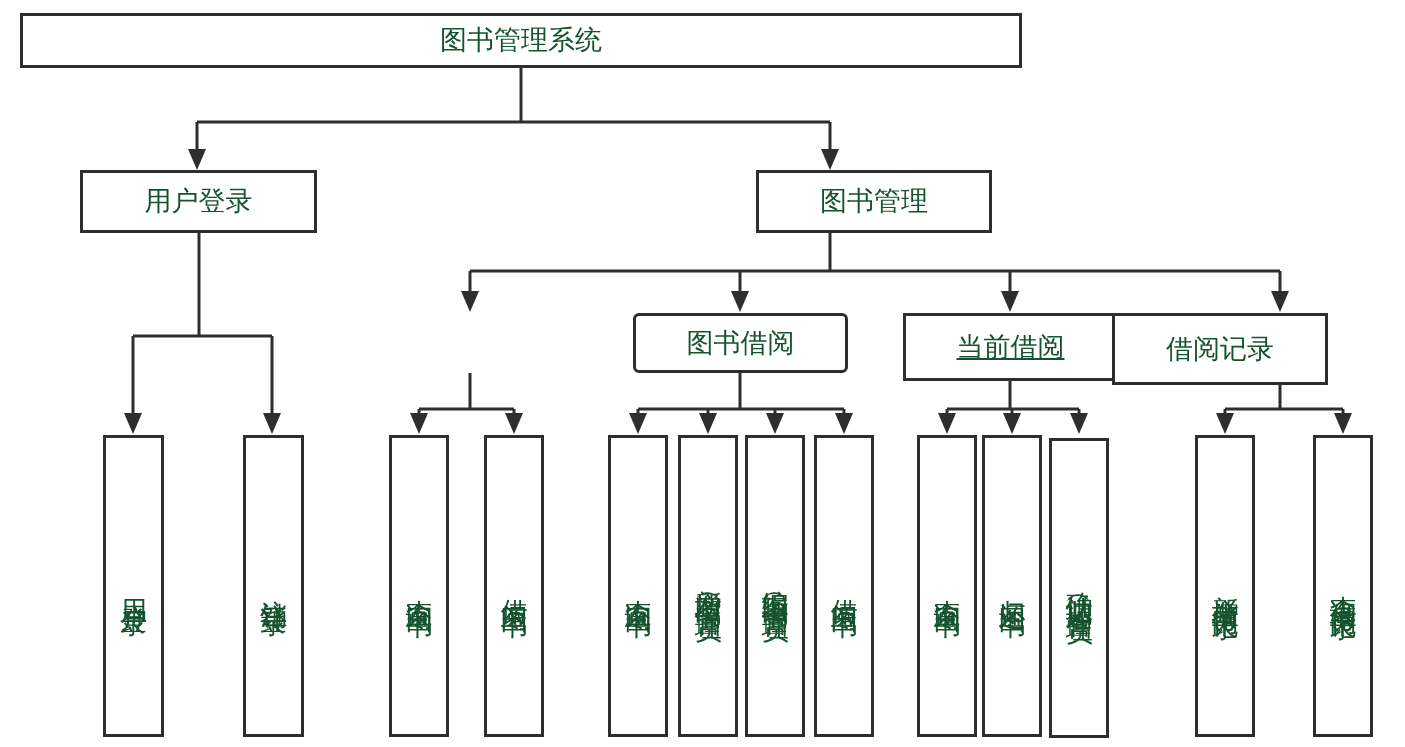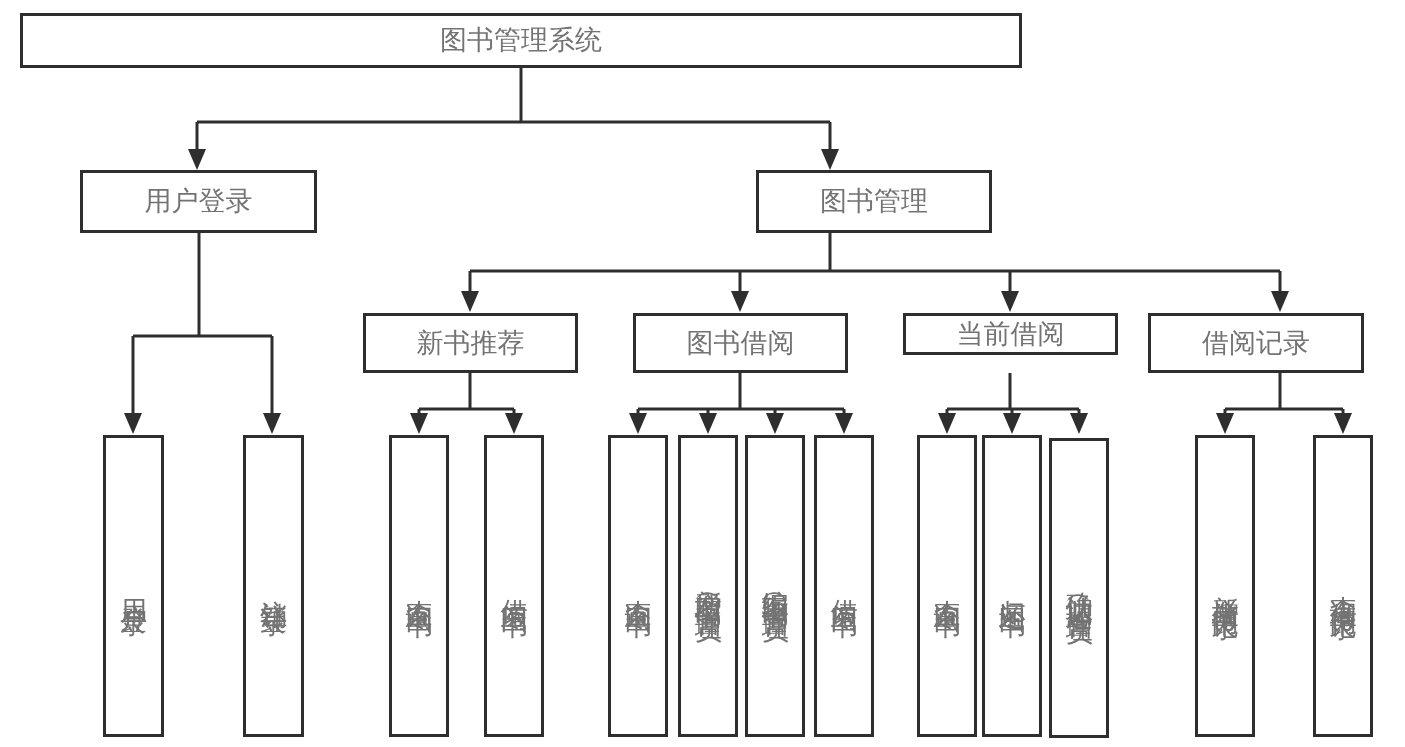--- a/index.html
+++ b/index.html
@@ -3,21 +3,21 @@
 <meta charset="utf-8">
 <style>
   html,body{margin:0;padding:0;background:#ffffff;}
   .stage{
     position:relative;width:1405px;height:747px;background:#ffffff;
     overflow:hidden;font-family:"Liberation Sans",sans-serif;
   }
   .connectors{position:absolute;left:0;top:0;pointer-events:none;}
   .node{
     position:absolute;box-sizing:border-box;background:#ffffff;
-    border:3px solid #2e2e2e;color:#737373;font-size:27px;
+    border:3px solid #2e2e2e;color:#14532d;font-size:27px;
     display:flex;align-items:center;justify-content:center;
     white-space:nowrap;line-height:1.2;
   }
   .leaf{
     writing-mode:vertical-rl;
     letter-spacing:4px;
     font-size:27px;
     white-space:normal;
   }
   .watermark{
@@ -95,24 +95,23 @@
       <polygon points="1216,413 1234,413 1225,434"></polygon>
       <polygon points="1334,413 1352,413 1343,434"></polygon>
     </g>
   </svg>
 
   <div class="node" style="left:20px;top:13px;width:1002px;height:55px;">图书管理系统</div>
 
   <div class="node" style="left:80px;top:170px;width:237px;height:63px;">用户登录</div>
   <div class="node" style="left:712px;top:170px;width:236px;height:63px;margin-left:44px;">图书管理</div>
 
-  <div class="node" style="left:363px;top:313px;width:215px;height:60px;">新书推荐</div>
-  <div class="node" style="left:633px;top:313px;width:215px;height:60px;">图书借阅</div>
-  <div class="node" style="left:903px;top:313px;width:215px;height:42px;">当前借阅</div>
-  <div class="node" style="left:1148px;top:313px;width:216px;height:60px;">借阅记录</div>
+  <div class="node" style="left:633px;top:313px;width:215px;height:60px;border-radius:6px;">图书借阅</div>
+  <div class="node" style="left:903px;top:313px;width:215px;height:68px;text-decoration:underline;">当前借阅</div>
+  <div class="node" style="left:1112px;top:313px;width:216px;height:72px;">借阅记录</div>
 
   <div class="node leaf" style="left:103px;top:435px;width:61px;height:302px;">用户登录</div>
   <div class="node leaf" style="left:243px;top:435px;width:61px;height:302px;">注销登录</div>
 
   <div class="node leaf" style="left:389px;top:435px;width:60px;height:302px;">查询图书</div>
   <div class="node leaf" style="left:484px;top:435px;width:60px;height:302px;">借阅图书</div>
 
   <div class="node leaf" style="left:608px;top:435px;width:60px;height:302px;">查询图书</div>
   <div class="node leaf" style="left:678px;top:435px;width:60px;height:302px;">新增图书（管理员）</div>
   <div class="node leaf" style="left:745px;top:435px;width:60px;height:302px;">编辑图书（管理员）</div>

